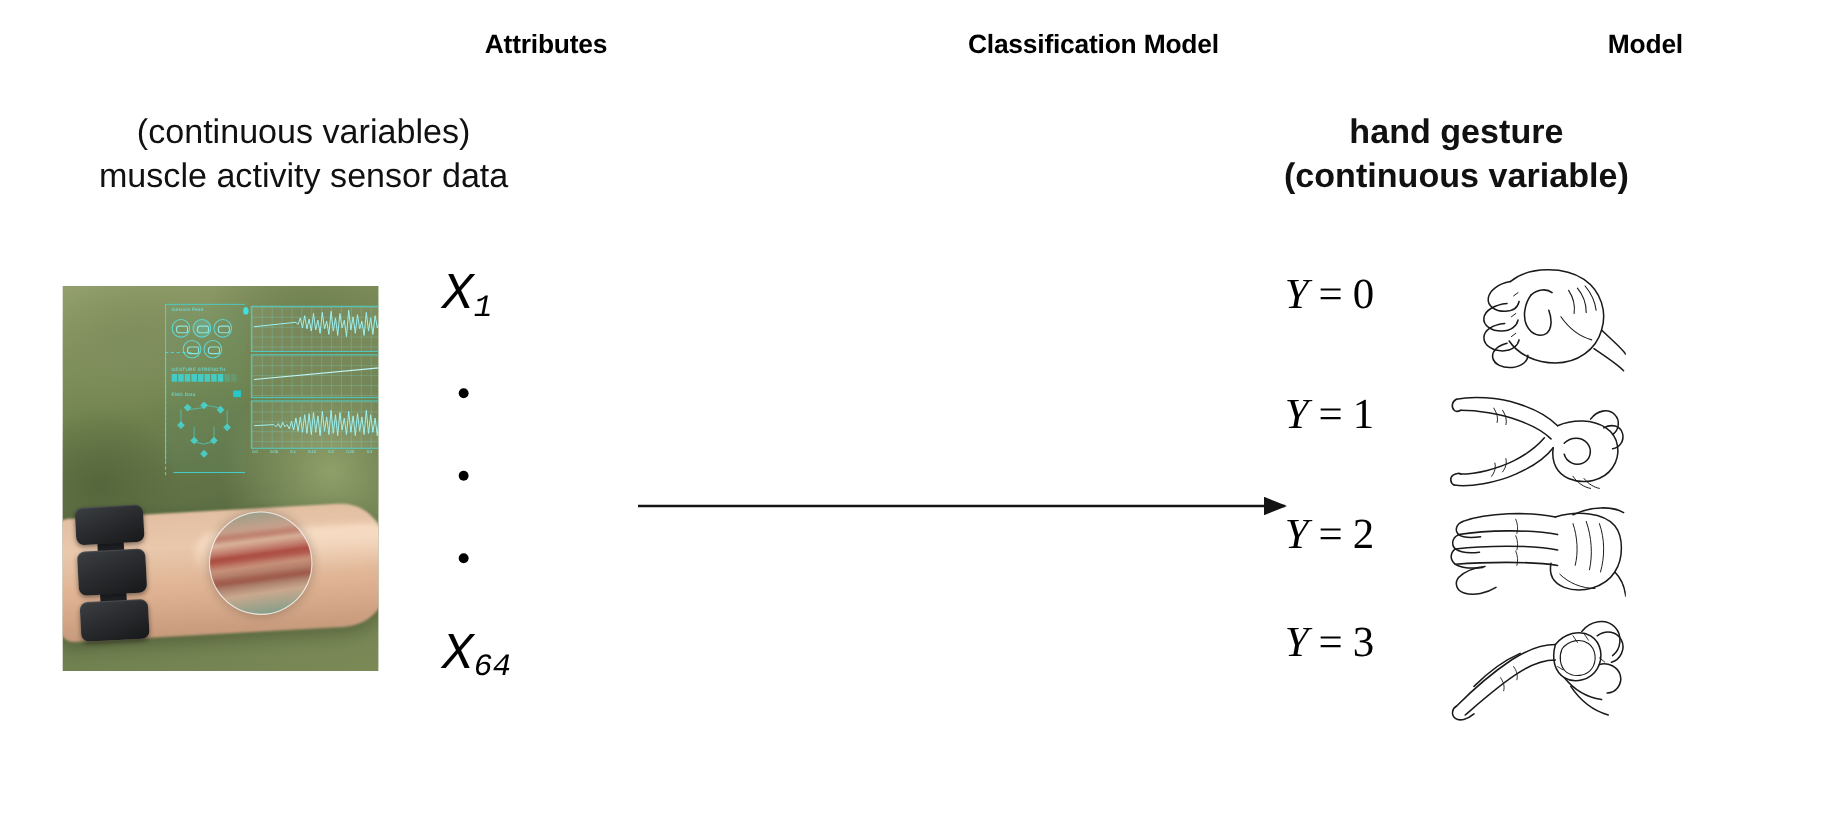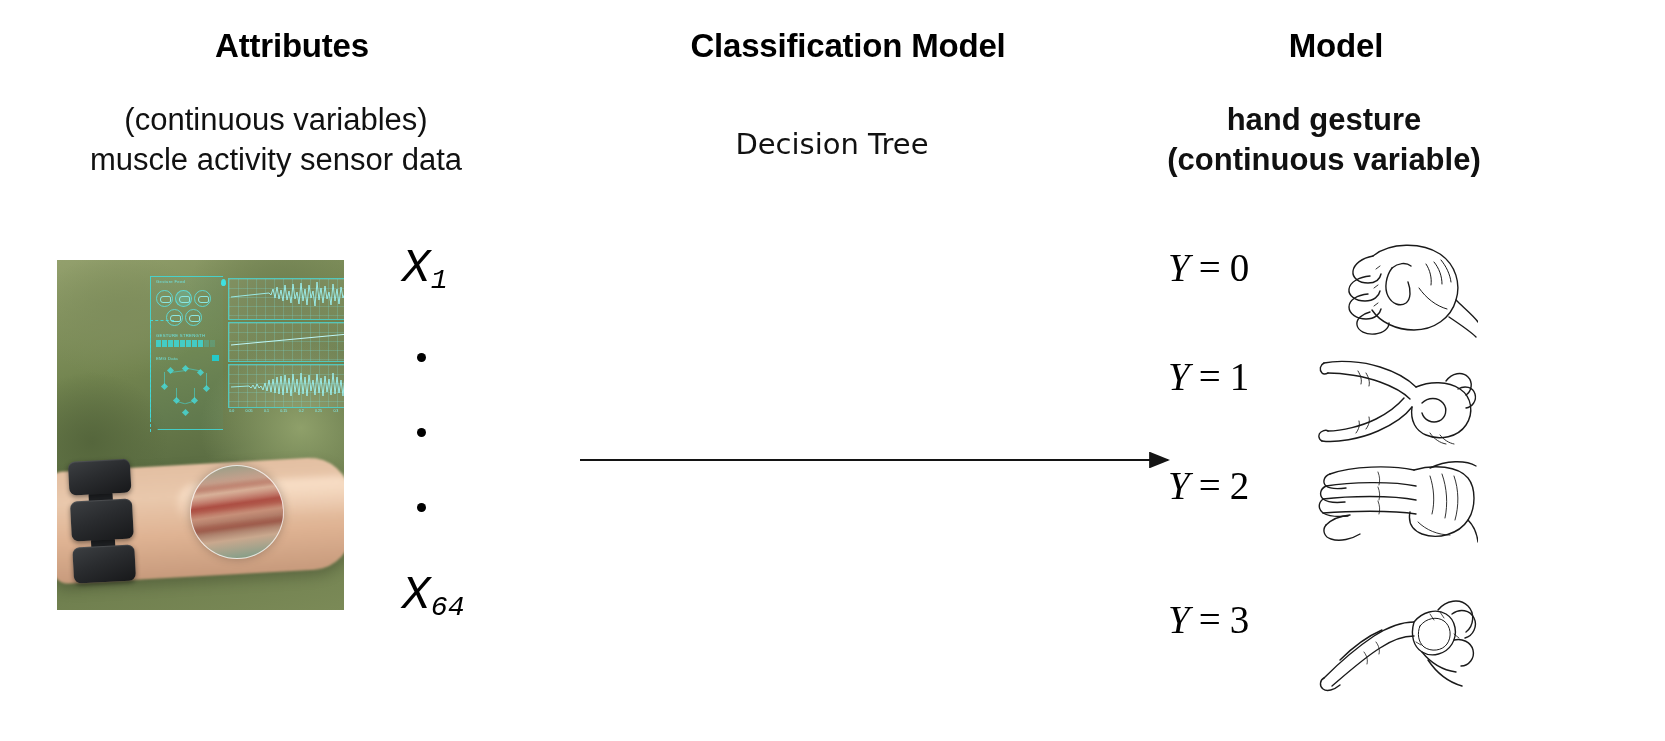--- a/index.html
+++ b/index.html
@@ -11,26 +11,25 @@
     color:#000000;
     overflow:hidden;
     position:relative;
   }
   .stage{position:relative;width:1665px;height:741px;}
 
   
   .col-title{
     position:absolute;
     font-weight:bold;
-    font-size:33px;
+    font-size:24px;
     line-height:1.1;
-    text-align:center;
+    text-align:right;
     white-space:nowrap;
     letter-spacing:-0.2px;
-    margin-left:16px;
   }
   .col-sub{
     position:absolute;
     font-size:31px;
     line-height:1.30;
     text-align:center;
     font-weight:400;
     color:#111;
   }
 
@@ -205,21 +204,21 @@
   #vdot-3{top:503px;}
 
   
   .arrow-wrap{position:absolute;left:540px;top:430px;width:660px;height:62px;}
 
   
   .trow{position:absolute;left:1168px;height:104px;width:430px;}
   #trow-0{top:238px;}
   #trow-1{top:347px;}
   #trow-2{top:456px;}
-  #trow-3{top:590px;}
+  #trow-3{top:554px;}
   .tlabel{
     position:absolute;left:0;top:10px;
     font-family:"Liberation Serif", serif;
     font-size:39px;line-height:1;white-space:nowrap;
   }
   .tlabel .v{font-style:italic;}
   .tlabel .eq{font-style:normal;padding:0 9px;}
   .tlabel .num{font-style:normal;}
   .hand{position:absolute;left:150px;top:0;width:160px;height:104px;}
   .hand svg{display:block;width:100%;height:100%;}
@@ -231,21 +230,20 @@
 
   <div class="col-title" id="title-attributes">Attributes</div>
   <div class="col-title" id="title-model">Classification Model</div>
   <div class="col-title" id="title-target">Model</div>
 
   <div class="col-sub" id="sub-attributes">
     <div>(continuous variables)</div>
     <div>muscle activity sensor data</div>
   </div>
 
-  <div class="col-sub" id="sub-model" style="font-family:'DejaVu Sans',sans-serif;font-size:29px;">Decision Tree</div>
 
   <div class="col-sub" id="sub-target">
     <div>hand gesture</div>
     <div>(continuous variable)</div>
   </div>
 
   <div class="photo">
 
     <div class="blurwrap">
       <div class="arm"></div>

